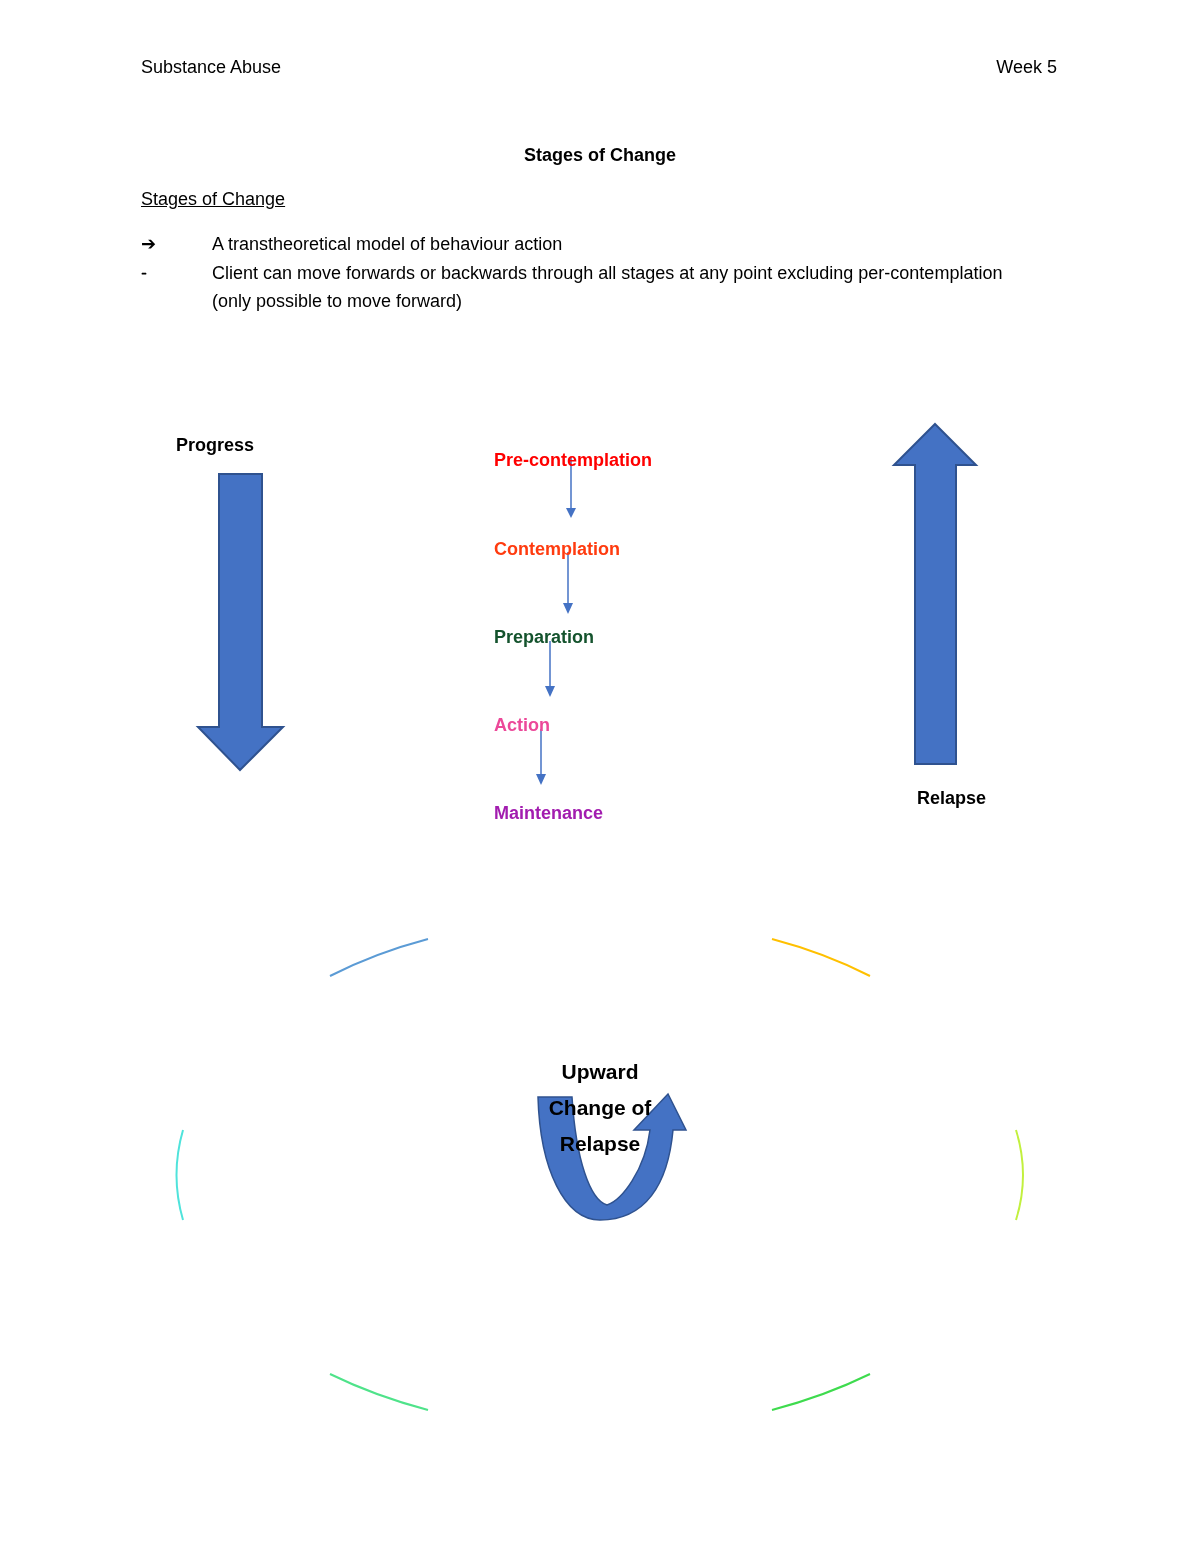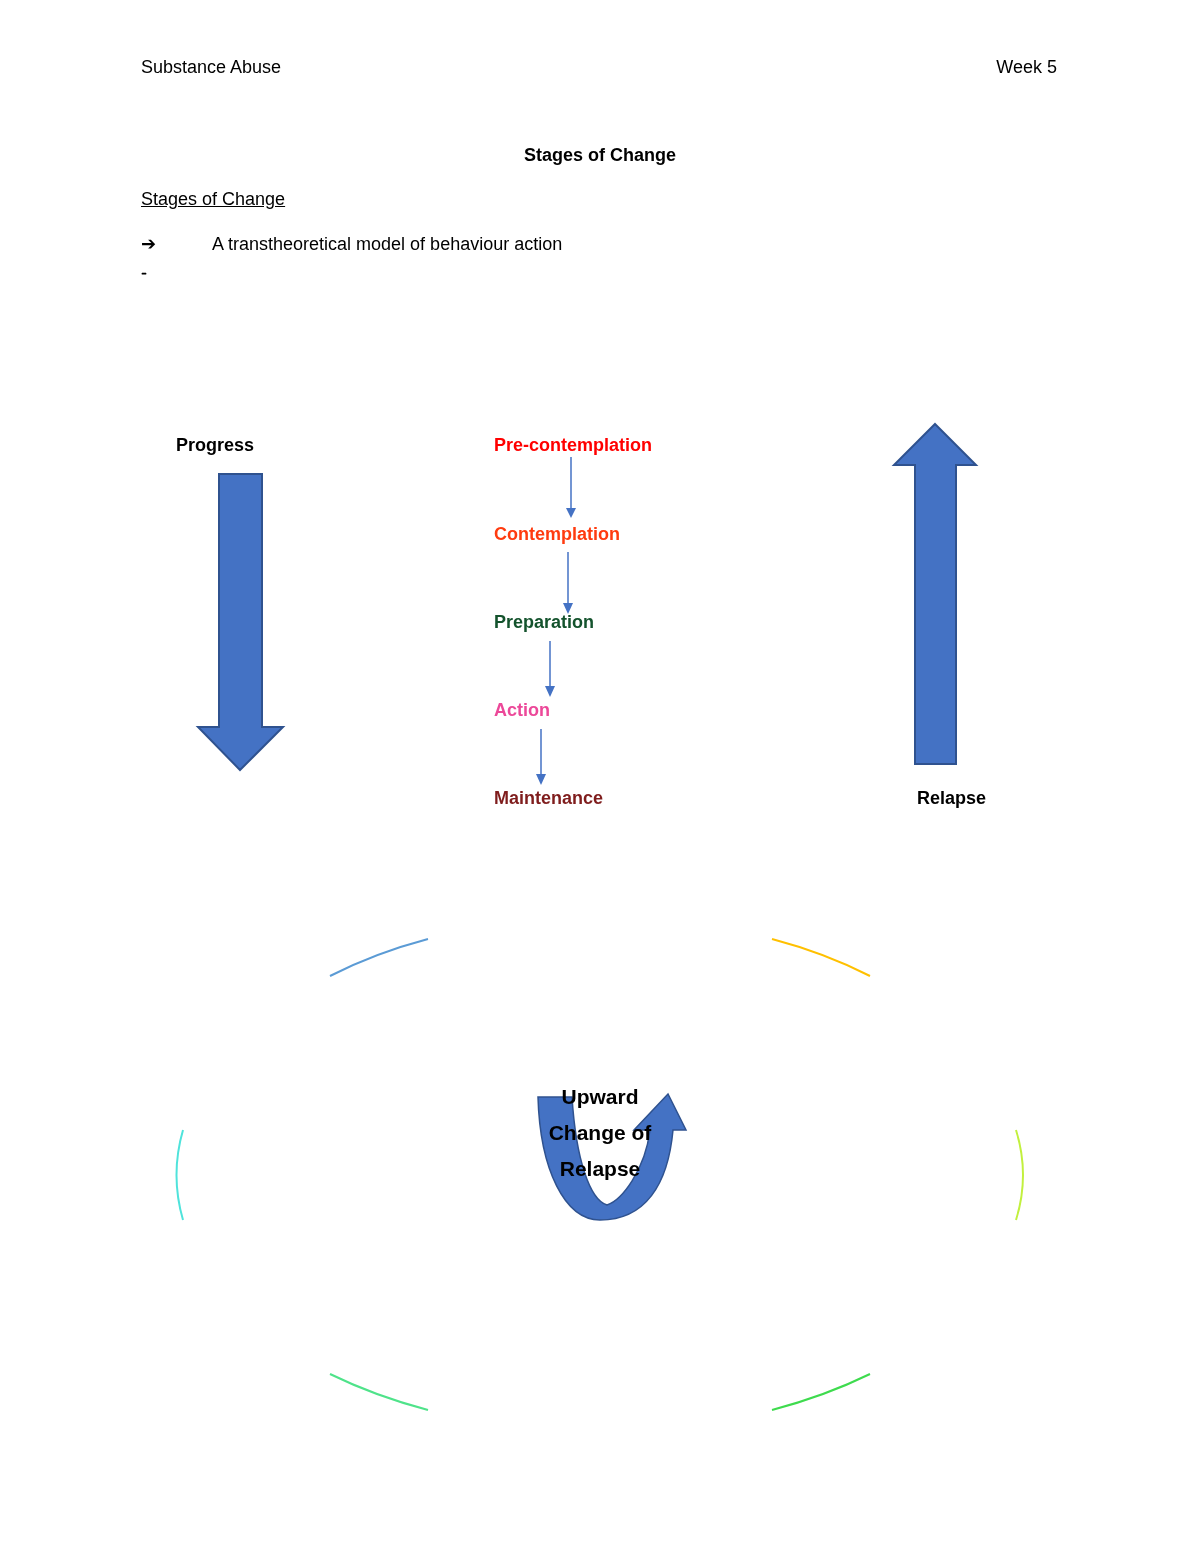--- a/index.html
+++ b/index.html
@@ -5,24 +5,24 @@
   html, body { margin: 0; padding: 0; background: #ffffff; }
   body { width: 1200px; height: 1553px; position: relative; overflow: hidden;
          font-family: "Liberation Sans", "DejaVu Sans", sans-serif; color: #000; }
   .abs { position: absolute; }
   .hdr { font-size: 18px; top: 57px; }
   .title { font-size: 18px; font-weight: bold; top: 145px; left: 0; width: 1200px; text-align: center; }
   .subhead { font-size: 18px; text-decoration: underline; top: 189px; left: 141px; }
   .list { top: 230px; left: 141px; width: 900px; font-size: 18px; line-height: 28.5px; }
   .li { position: relative; padding-left: 71px; }
   .li .bullet { position: absolute; left: 0; top: 0; width: 60px; }
-  .stage { font-size: 18px; font-weight: bold; position: absolute; left: 494px; }
+  .stage { font-size: 18px; font-weight: bold; position: absolute; left: 494px; margin-top: 15px; }
   .label { font-size: 18px; font-weight: bold; position: absolute; text-align: center; }
   svg { position: absolute; left: 0; top: 0; }
-  .spiral-text { position: absolute; left: 540px; top: 1079px; width: 120px; text-align: center;
+  .spiral-text { position: absolute; left: 540px; top: 1054px; width: 120px; text-align: center;
                  font-size: 21px; font-weight: bold; line-height: 36px; color: #000; }
 </style>
 </head>
 <body>
 
 <div class="abs hdr" style="left:141px;">Substance Abuse</div>
 <div class="abs hdr" style="right:143px;">Week 5</div>
 
 <div class="abs title">Stages of Change</div>
 <div class="abs subhead">Stages of Change</div>
@@ -30,20 +30,21 @@
 <div class="abs list">
   <div class="li">
     <span class="bullet">➔</span>
     <span>A transtheoretical model of behaviour action</span>
   </div>
   <div class="li">
     <span class="bullet">-</span>
   </div>
   <div class="li">
     <span class="bullet">-</span>
+    <span>Client can move forwards or backwards through all stages at any point excluding per-contemplation (only possible to move forward)</span>
   </div>
 </div>
 
 <svg width="1200" height="1553">
   <defs>
     <marker id="ah" markerWidth="10" markerHeight="10" refX="5" refY="5" orient="auto" markerUnits="userSpaceOnUse">
       <path d="M0,0 L10,5 L0,10 z" fill="#4472C4"></path>
     </marker>
   </defs>
 
@@ -80,19 +81,19 @@
   </g>
 </svg>
 
 <div class="label" style="left:176px; top:435px;">Progress</div>
 <div class="label" style="left:917px; top:788px;">Relapse</div>
 
 <div class="stage" style="top:435px; color:#FF0000;">Pre-contemplation</div>
 <div class="stage" style="top:524px; color:#FF3B0F;">Contemplation</div>
 <div class="stage" style="top:612px; color:#14532d;">Preparation</div>
 <div class="stage" style="top:700px; color:#ec4899;">Action</div>
-<div class="stage" style="top:788px; color:#7f1d1d;text-align:right;">Maintenance</div>
+<div class="stage" style="top:788px; color:#a21caf;text-align:right;">Maintenance</div>
 
 <div class="spiral-text">
   <div>Upward</div>
   <div>Change of</div>
   <div>Relapse</div>
 </div>
 
 </body></html>

